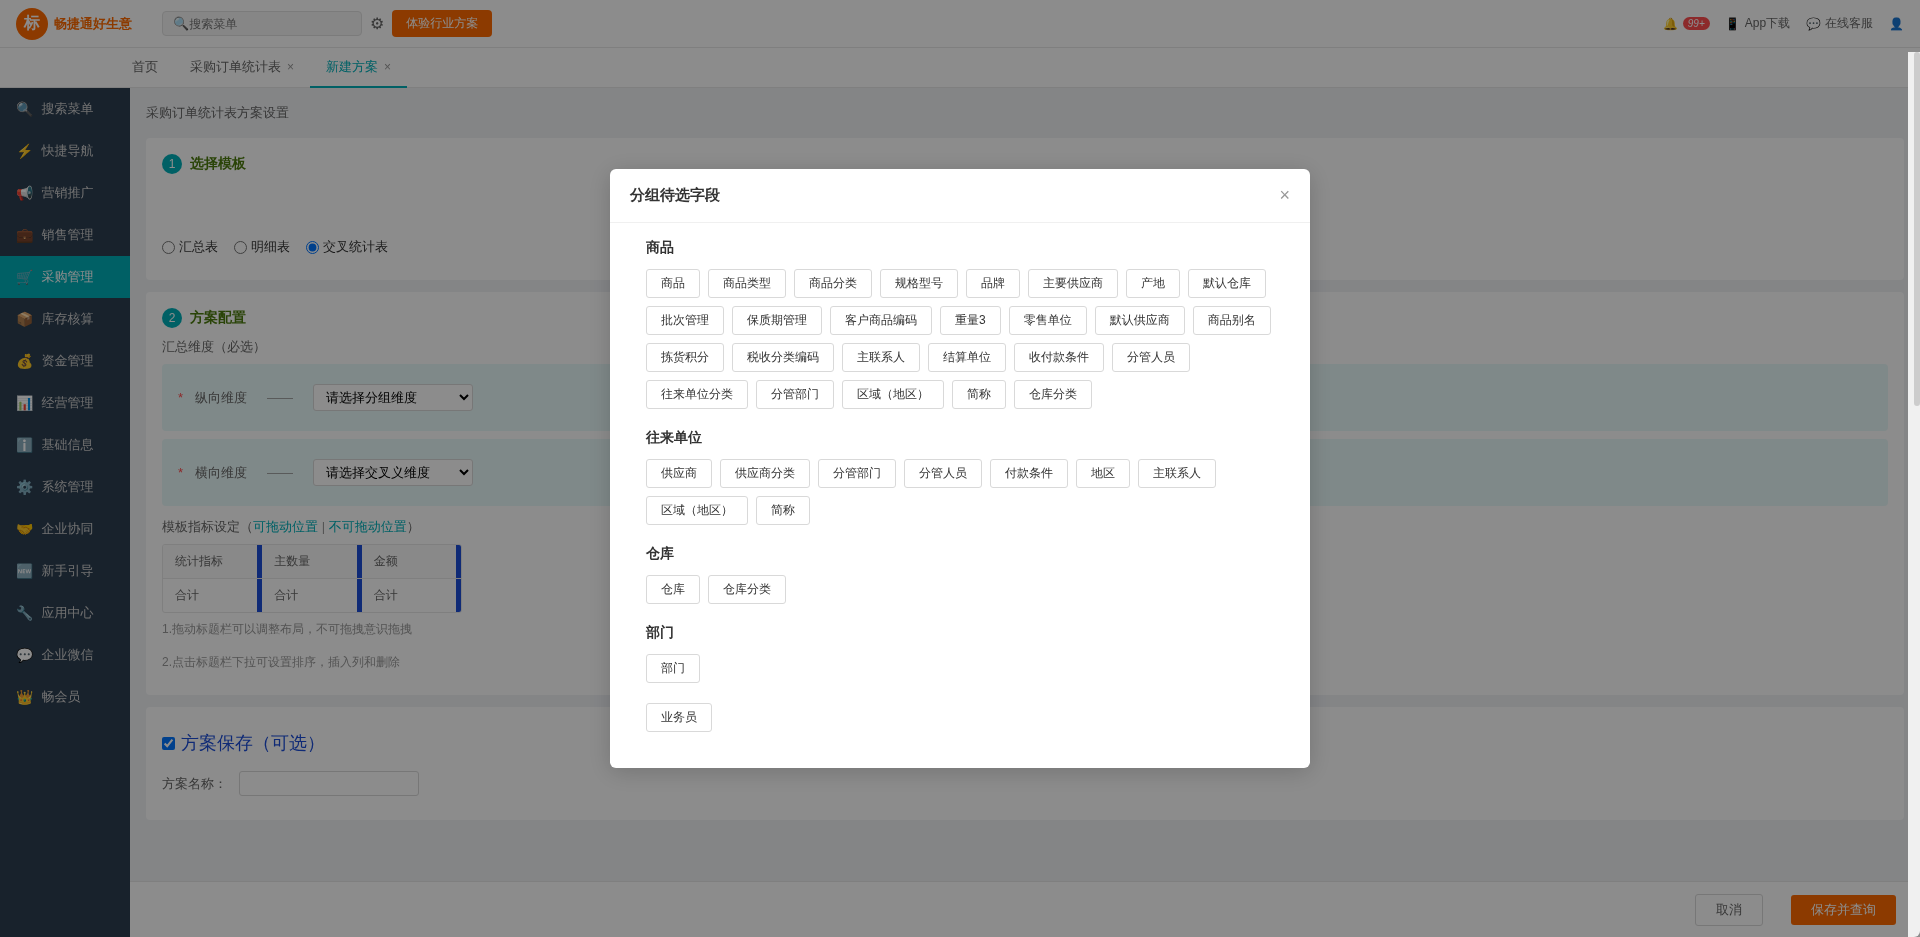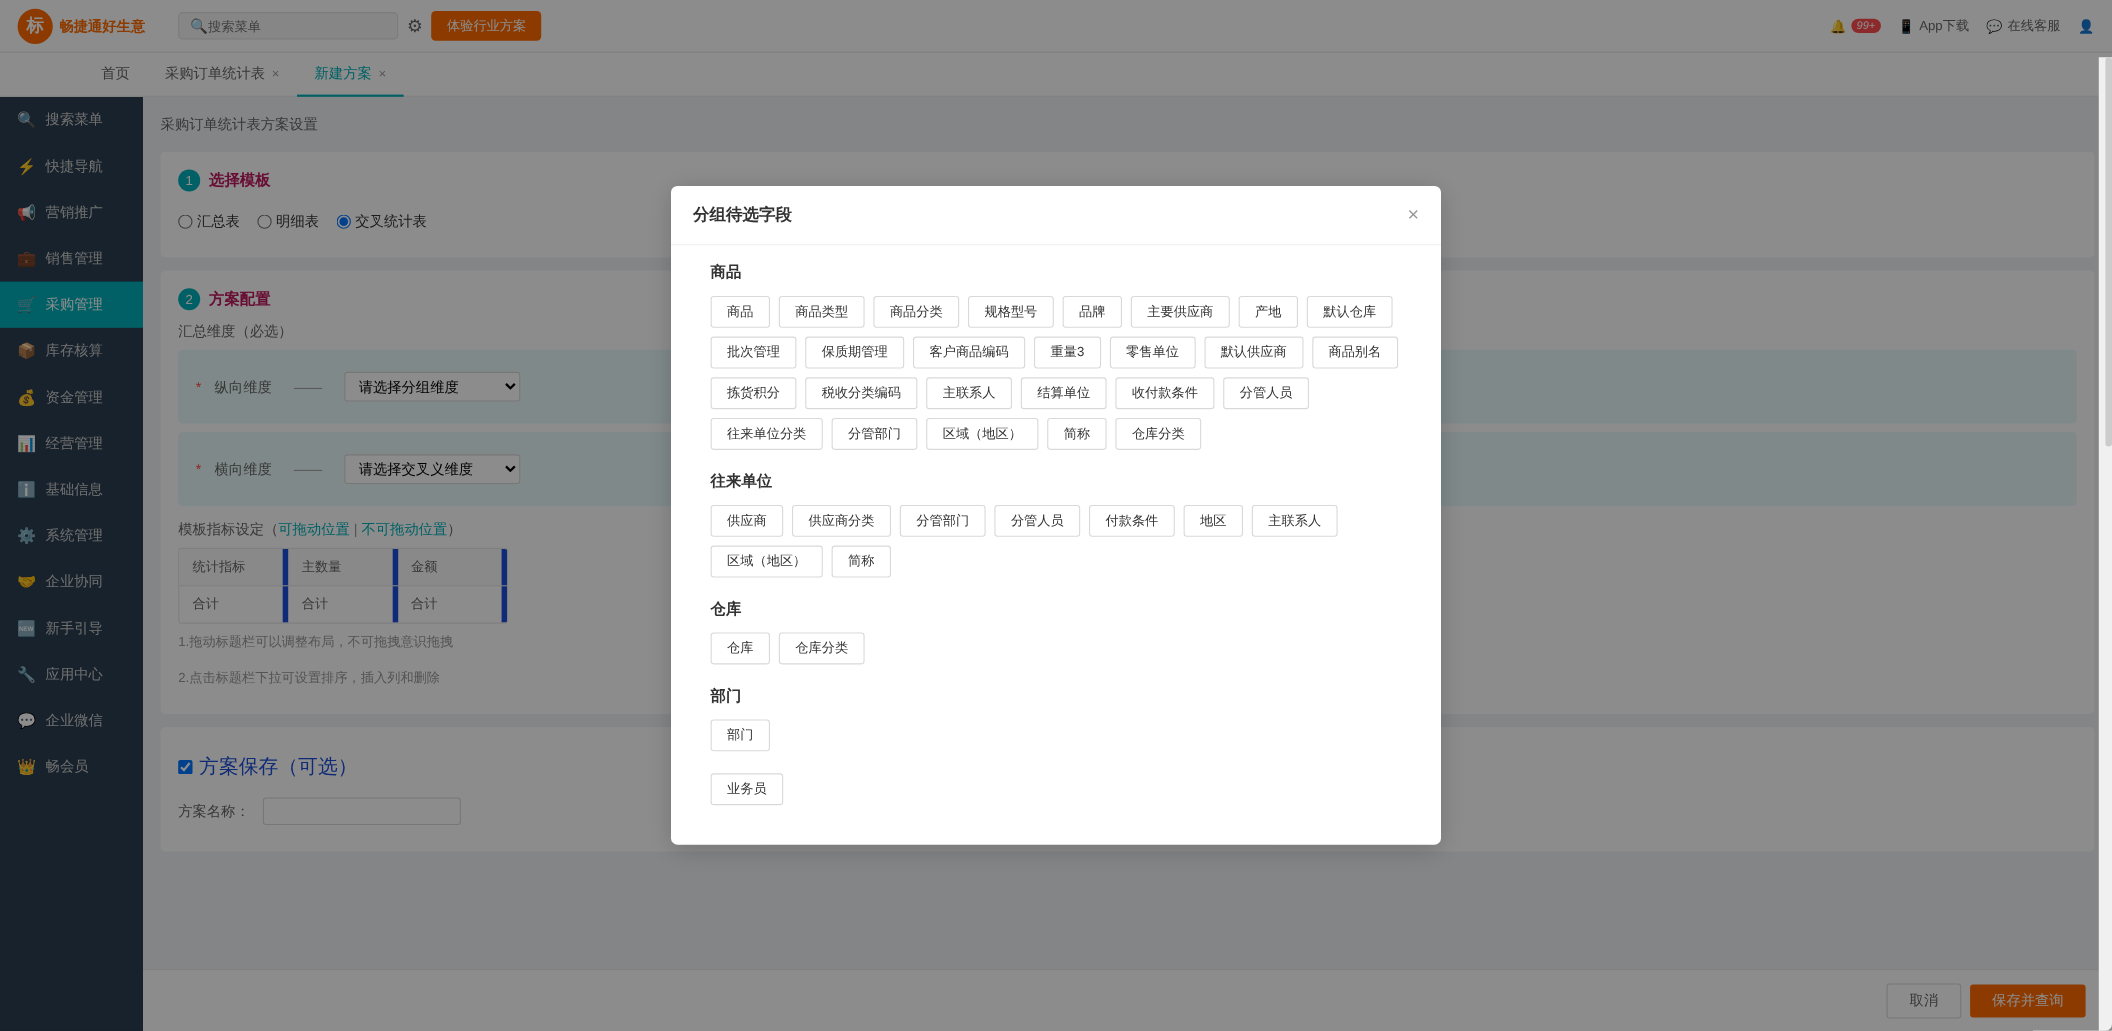--- a/index.html
+++ b/index.html
@@ -61,21 +61,21 @@
       background: #ff4d4f; color: white;
       border-radius: 10px; padding: 1px 5px; font-size: 10px; font-style: italic;
     }
 
     
     .tab-bar {
       height: 40px;
       background: #fff;
       display: flex;
       align-items: center;
-      padding: 0 76px;
+      padding: 0 116px;
       border-bottom: 1px solid #e8e8e8;
       position: fixed;
       top: 48px; left: 0; right: 0;
       z-index: 99;
       gap: 0;
     }
     .tab-item {
       height: 40px;
       display: flex; align-items: center;
       padding: 0 16px;
@@ -187,41 +187,41 @@
     .modal-body::-webkit-scrollbar-thumb { background: #ccc; border-radius: 3px; }
 
     
     .page-header { font-size: 13px; color: #666; margin-bottom: 16px; }
     .scheme-section { background: white; border-radius: 4px; padding: 16px; margin-bottom: 12px; }
     .step-badge {
       display: inline-flex; align-items: center; justify-content: center;
       width: 20px; height: 20px; border-radius: 50%;
       background: #00b0b9; color: white; font-size: 12px; margin-right: 8px;
     }
-    .scheme-label { font-size: 14px; font-weight: bold; color: #be185d; }
+    .scheme-label { font-size: 14px; font-weight: bold; color: #4d7c0f; }
     .radio-group { display: flex; gap: 16px; align-items: center; padding: 8px 0; }
-    .radio-item { display: flex; align-items: center; gap: 4px; font-size: 13px; }
+    .radio-item { display: flex; align-items: center; gap: 4px; font-size: 13px; margin-top: 46px; }
     .form-row { display: flex; align-items: center; padding: 8px 0; gap: 12px; }
     .form-label { font-size: 13px; color: #666; white-space: nowrap; }
     .form-select {
       border: 1px solid #d9d9d9; border-radius: 3px;
       padding: 4px 24px 4px 8px; font-size: 13px; background: white;
       min-width: 160px; cursor: pointer;
     }
 
     
     .footer-bar {
       position: fixed;
       bottom: 0; left: 130px; right: 0;
       height: 56px;
       background: white;
       border-top: 1px solid #e8e8e8;
       display: flex; align-items: center; justify-content: flex-end;
       padding: 0 24px;
-      gap: 8px;
+      gap: 28px;
       z-index: 97;
     }
     .btn-cancel {
       padding: 6px 20px; border: 1px solid #d9d9d9;
       border-radius: 3px; background: white; color: #666;
       font-size: 13px; cursor: pointer;
     }
     .btn-primary {
       padding: 6px 20px; border: none;
       border-radius: 3px; background: #ff6b00; color: white;

